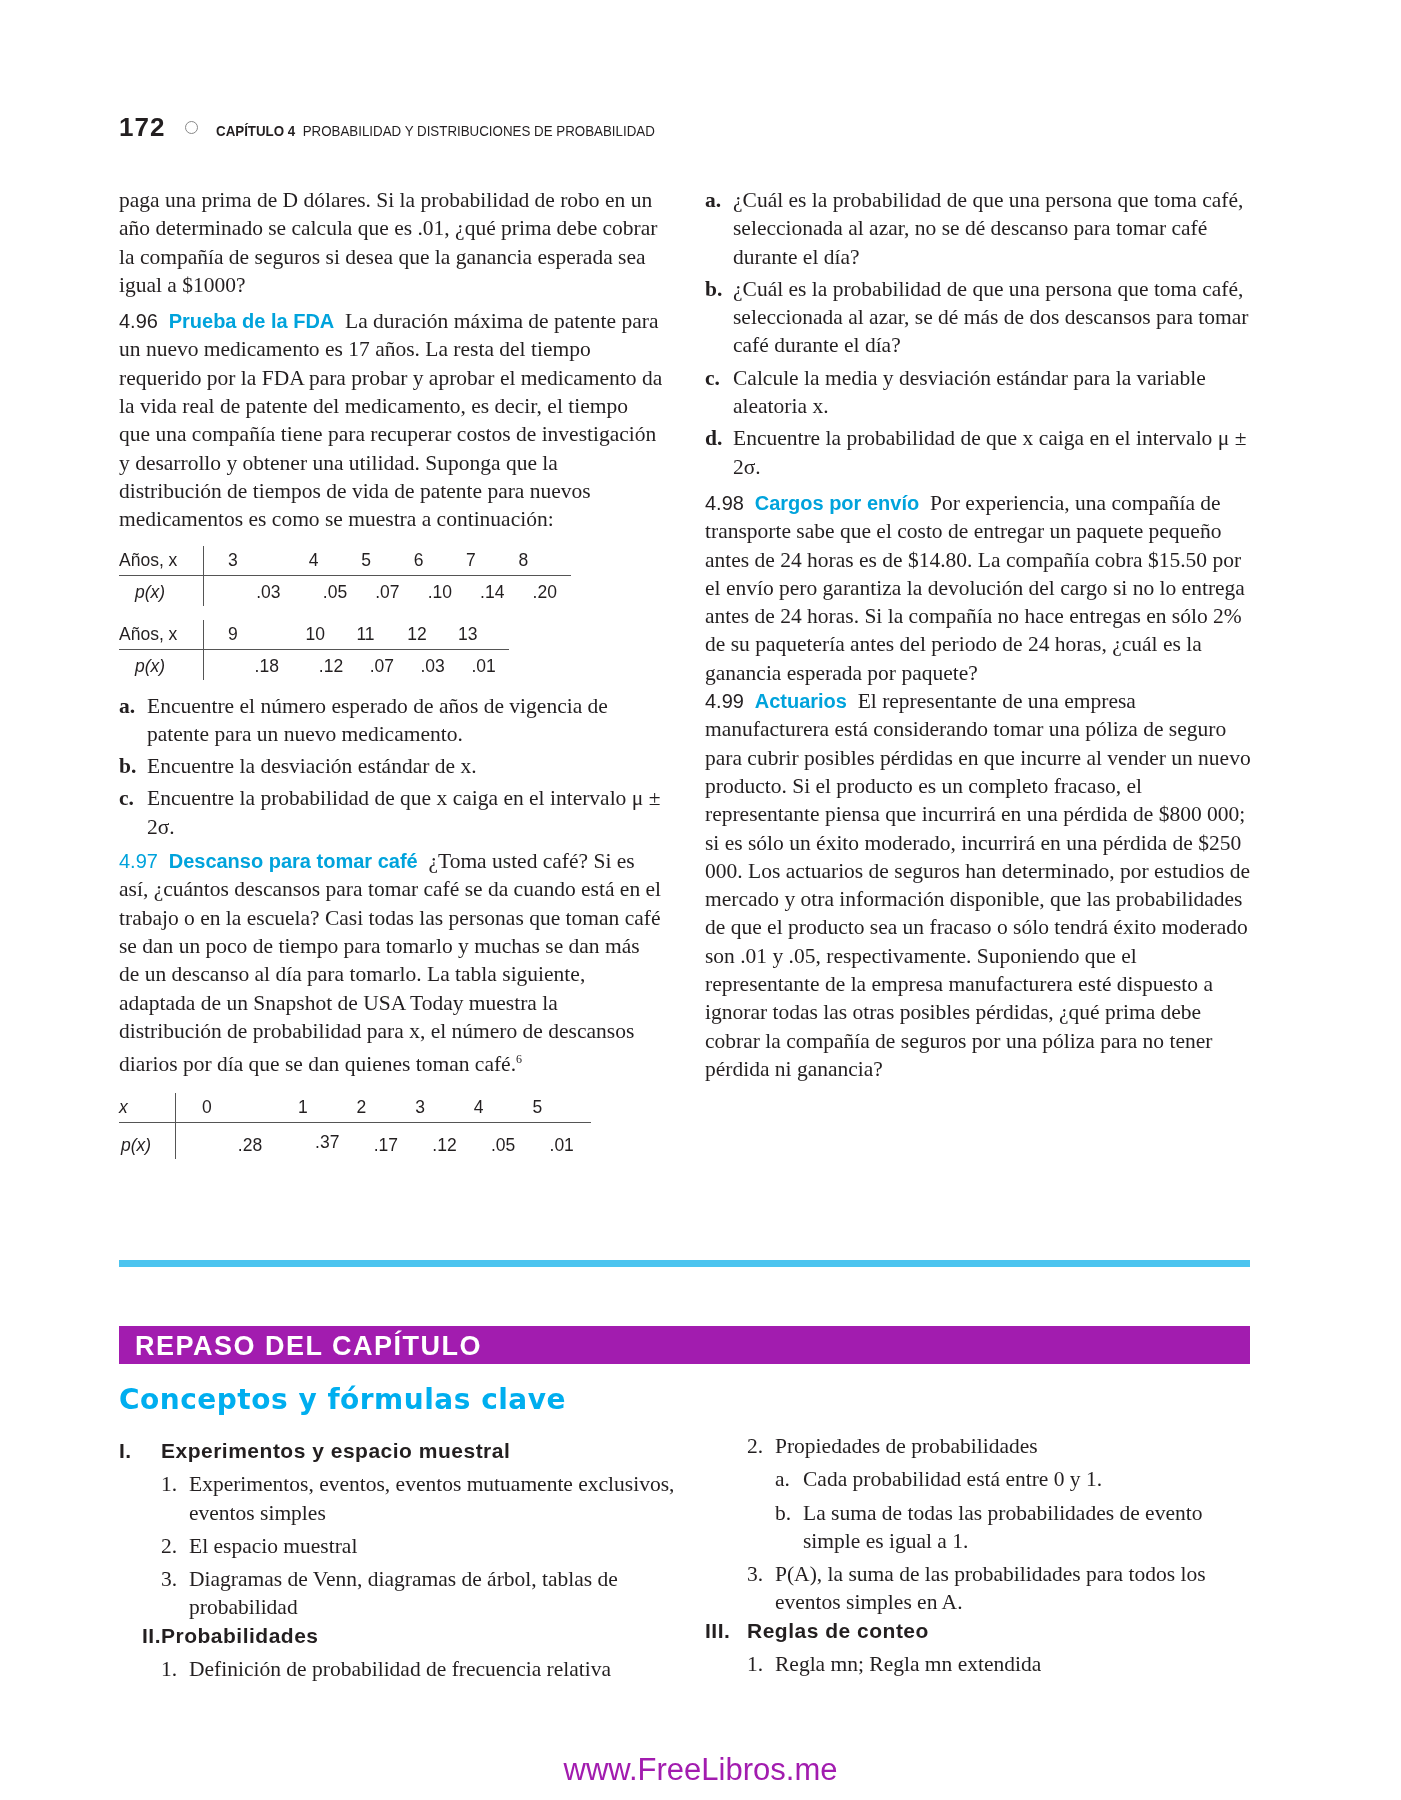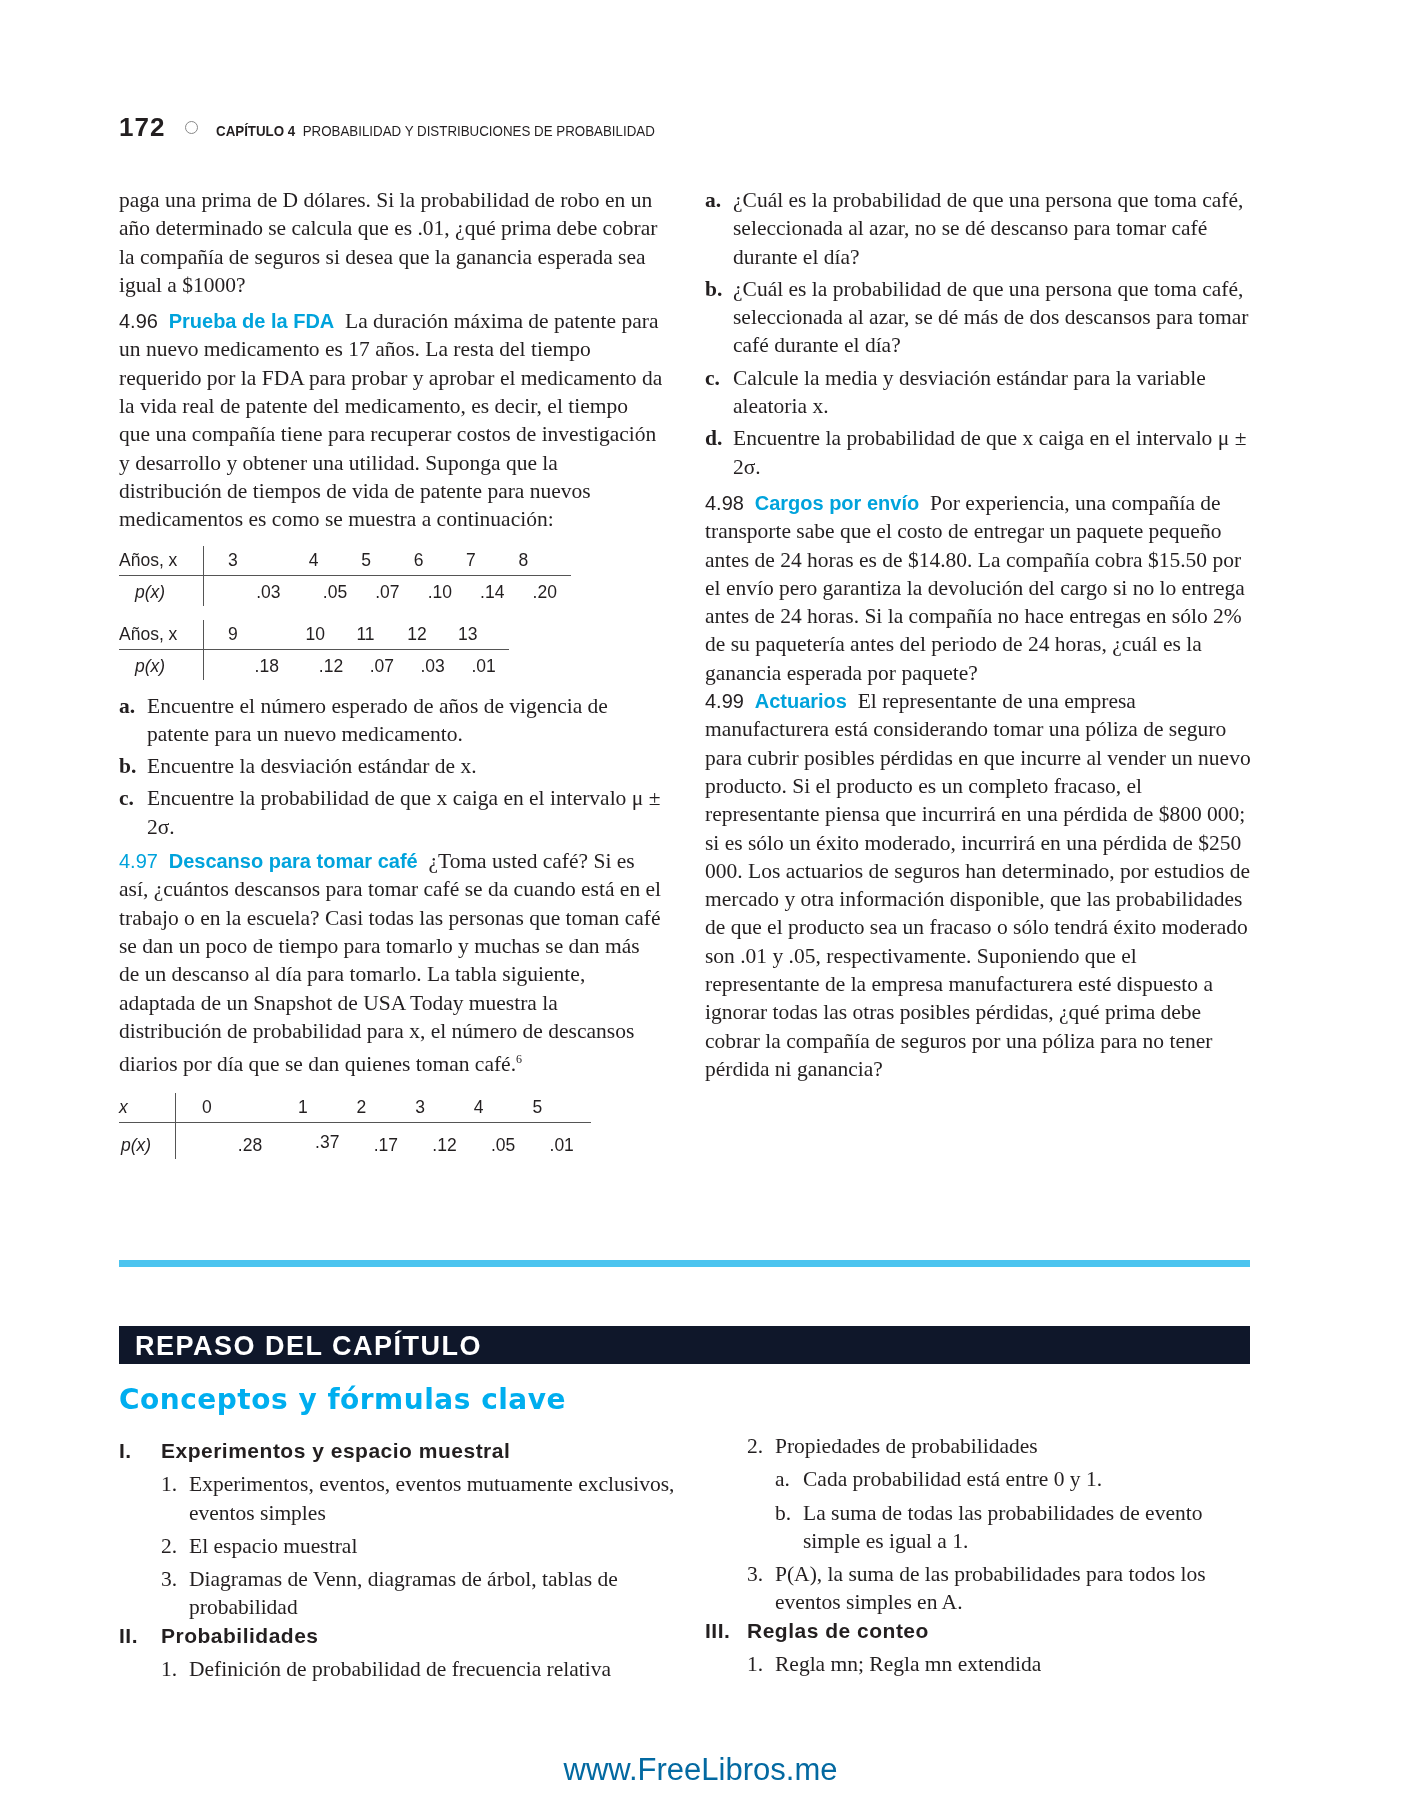--- a/index.html
+++ b/index.html
@@ -21,30 +21,30 @@
   .item { display:flex; margin-top:4px; }
   .item .lbl { font-weight:bold; width:28px; flex:none; }
   .item .txt { flex:1; }
   table.pt { border-collapse:collapse; font-family:"Liberation Sans", sans-serif; font-size:17.5px; line-height:24px; }
   table.pt td { padding:2px 0; }
   table.pt td.h { border-right:1.5px solid #555; padding-right:22px; }
   table.pt tr.top td { border-bottom:1.5px solid #555; padding-bottom:3px; }
   table.pt tr.bot td { padding-top:4px;text-align:center; }
   .it { font-style:italic; }
   .rule { left:119px; top:1260px; width:1131px; height:7px; background:#4cc4ef; }
-  .band { left:119px; top:1326px; width:1131px; height:38px; background:#0f172a; color:#fff;
+  .band { left:119px; top:1326px; width:1131px; height:38px; background:#a21caf; color:#fff;
           font-family:"Liberation Sans", sans-serif; font-weight:bold; font-size:27px; line-height:40px; letter-spacing:1.5px; }
   .band span { padding-left:16px; }
   .sub { left:119px; top:1383px; color:#00aeef; font-family:"DejaVu Sans", sans-serif; font-weight:bold; font-size:28px; letter-spacing:0.5px; }
   .rev { font-size:21.5px; line-height:28.3px; }
   .rev .sec { font-family:"Liberation Sans", sans-serif; font-weight:bold; font-size:21px; display:flex; margin:5px 0 3px 0; letter-spacing:0.5px; }
   .rev .sec .rn { width:42px; flex:none; }
   .rev .li { display:flex; margin-top:5px; }
   .rev .li .n { width:28px; flex:none; }
-  .foot { left:0; width:1401px; top:1752px; text-align:center; font-family:"Liberation Sans", sans-serif; font-size:31px; color:#0369a1; }
+  .foot { left:0; width:1401px; top:1752px; text-align:center; font-family:"Liberation Sans", sans-serif; font-size:31px; color:#a21caf; }
 </style>
 </head>
 <body>
 
 <div class="abs hdr">
   <span class="pg">172</span>
   <span class="circ"></span>
   <span class="ch">
     <b>CAPÍTULO 4</b>&nbsp;
     <span>PROBABILIDAD Y DISTRIBUCIONES DE PROBABILIDAD</span>
@@ -200,21 +200,21 @@
     </div>
     <div class="li">
       <span class="n">2.</span>
       <span>El espacio muestral</span>
     </div>
     <div class="li">
       <span class="n">3.</span>
       <span>Diagramas de Venn, diagramas de árbol, tablas de probabilidad</span>
     </div>
   </div>
-  <div class="sec" style="margin-top:0;">
+  <div class="sec" style="margin-top:0;text-align:right;">
     <span class="rn">II.</span>
     <span>Probabilidades</span>
   </div>
   <div style="padding-left:42px;">
     <div class="li">
       <span class="n">1.</span>
       <span>Definición de probabilidad de frecuencia relativa</span>
     </div>
   </div>
 </div>

